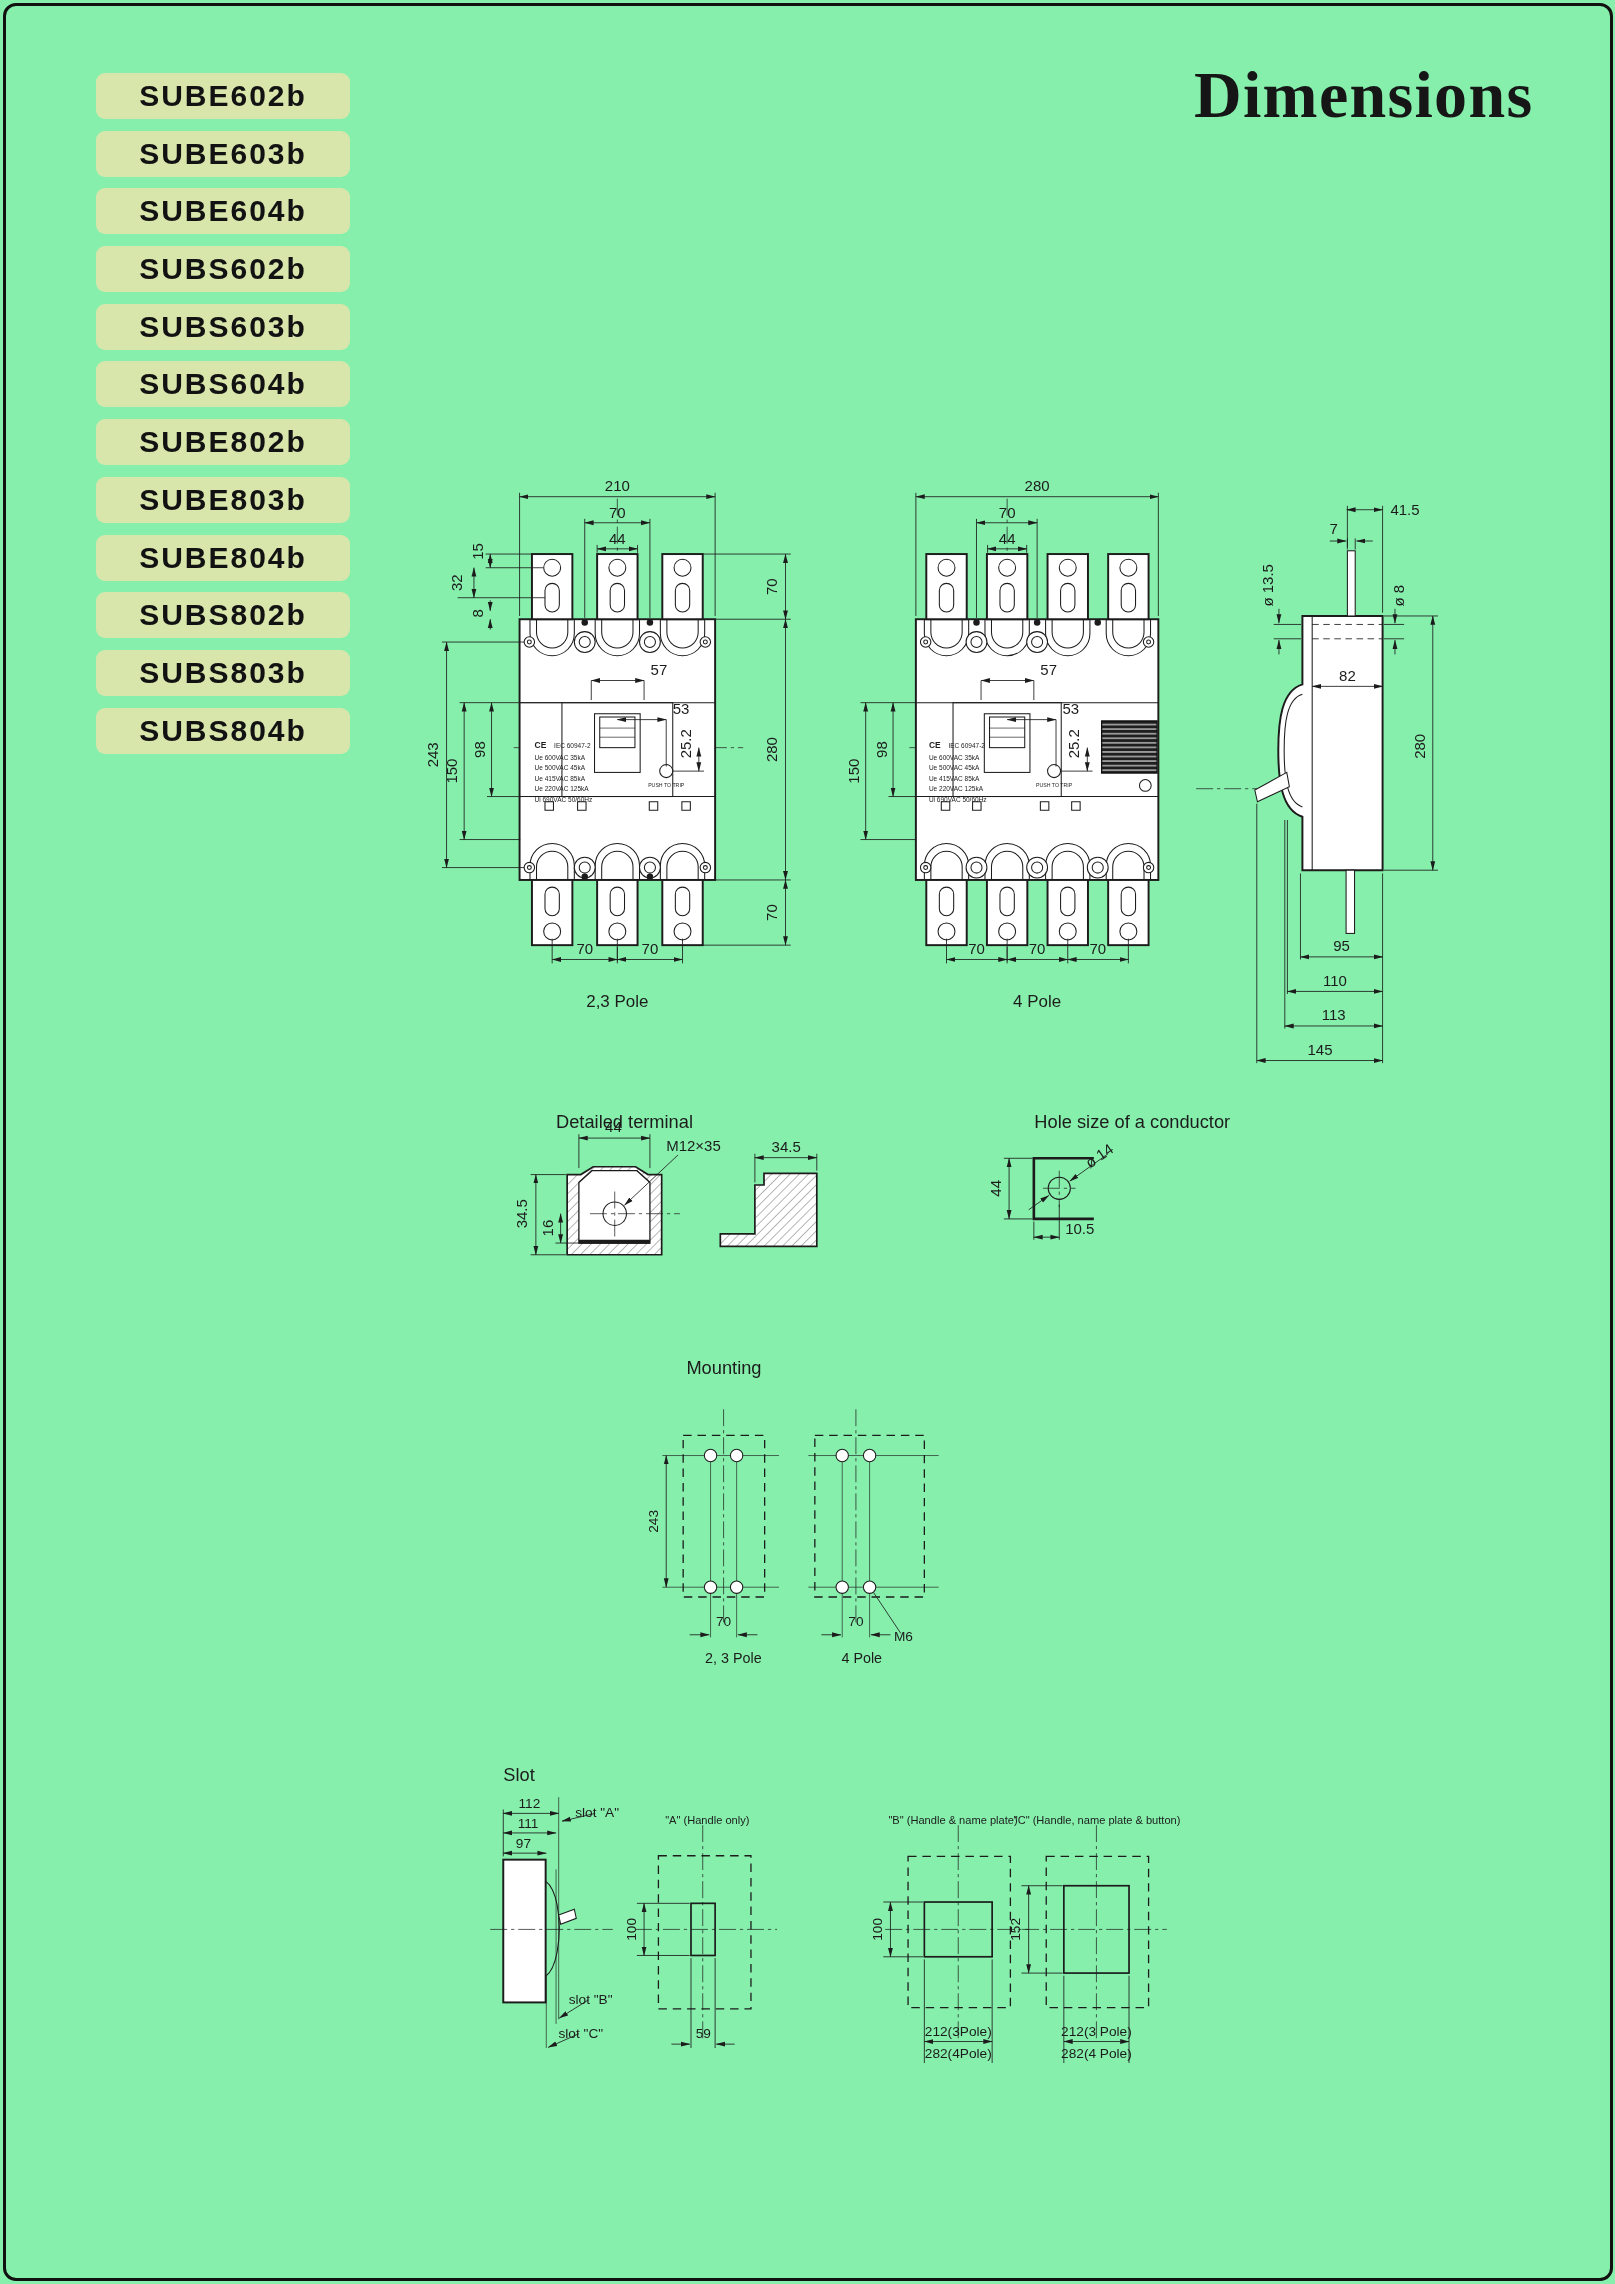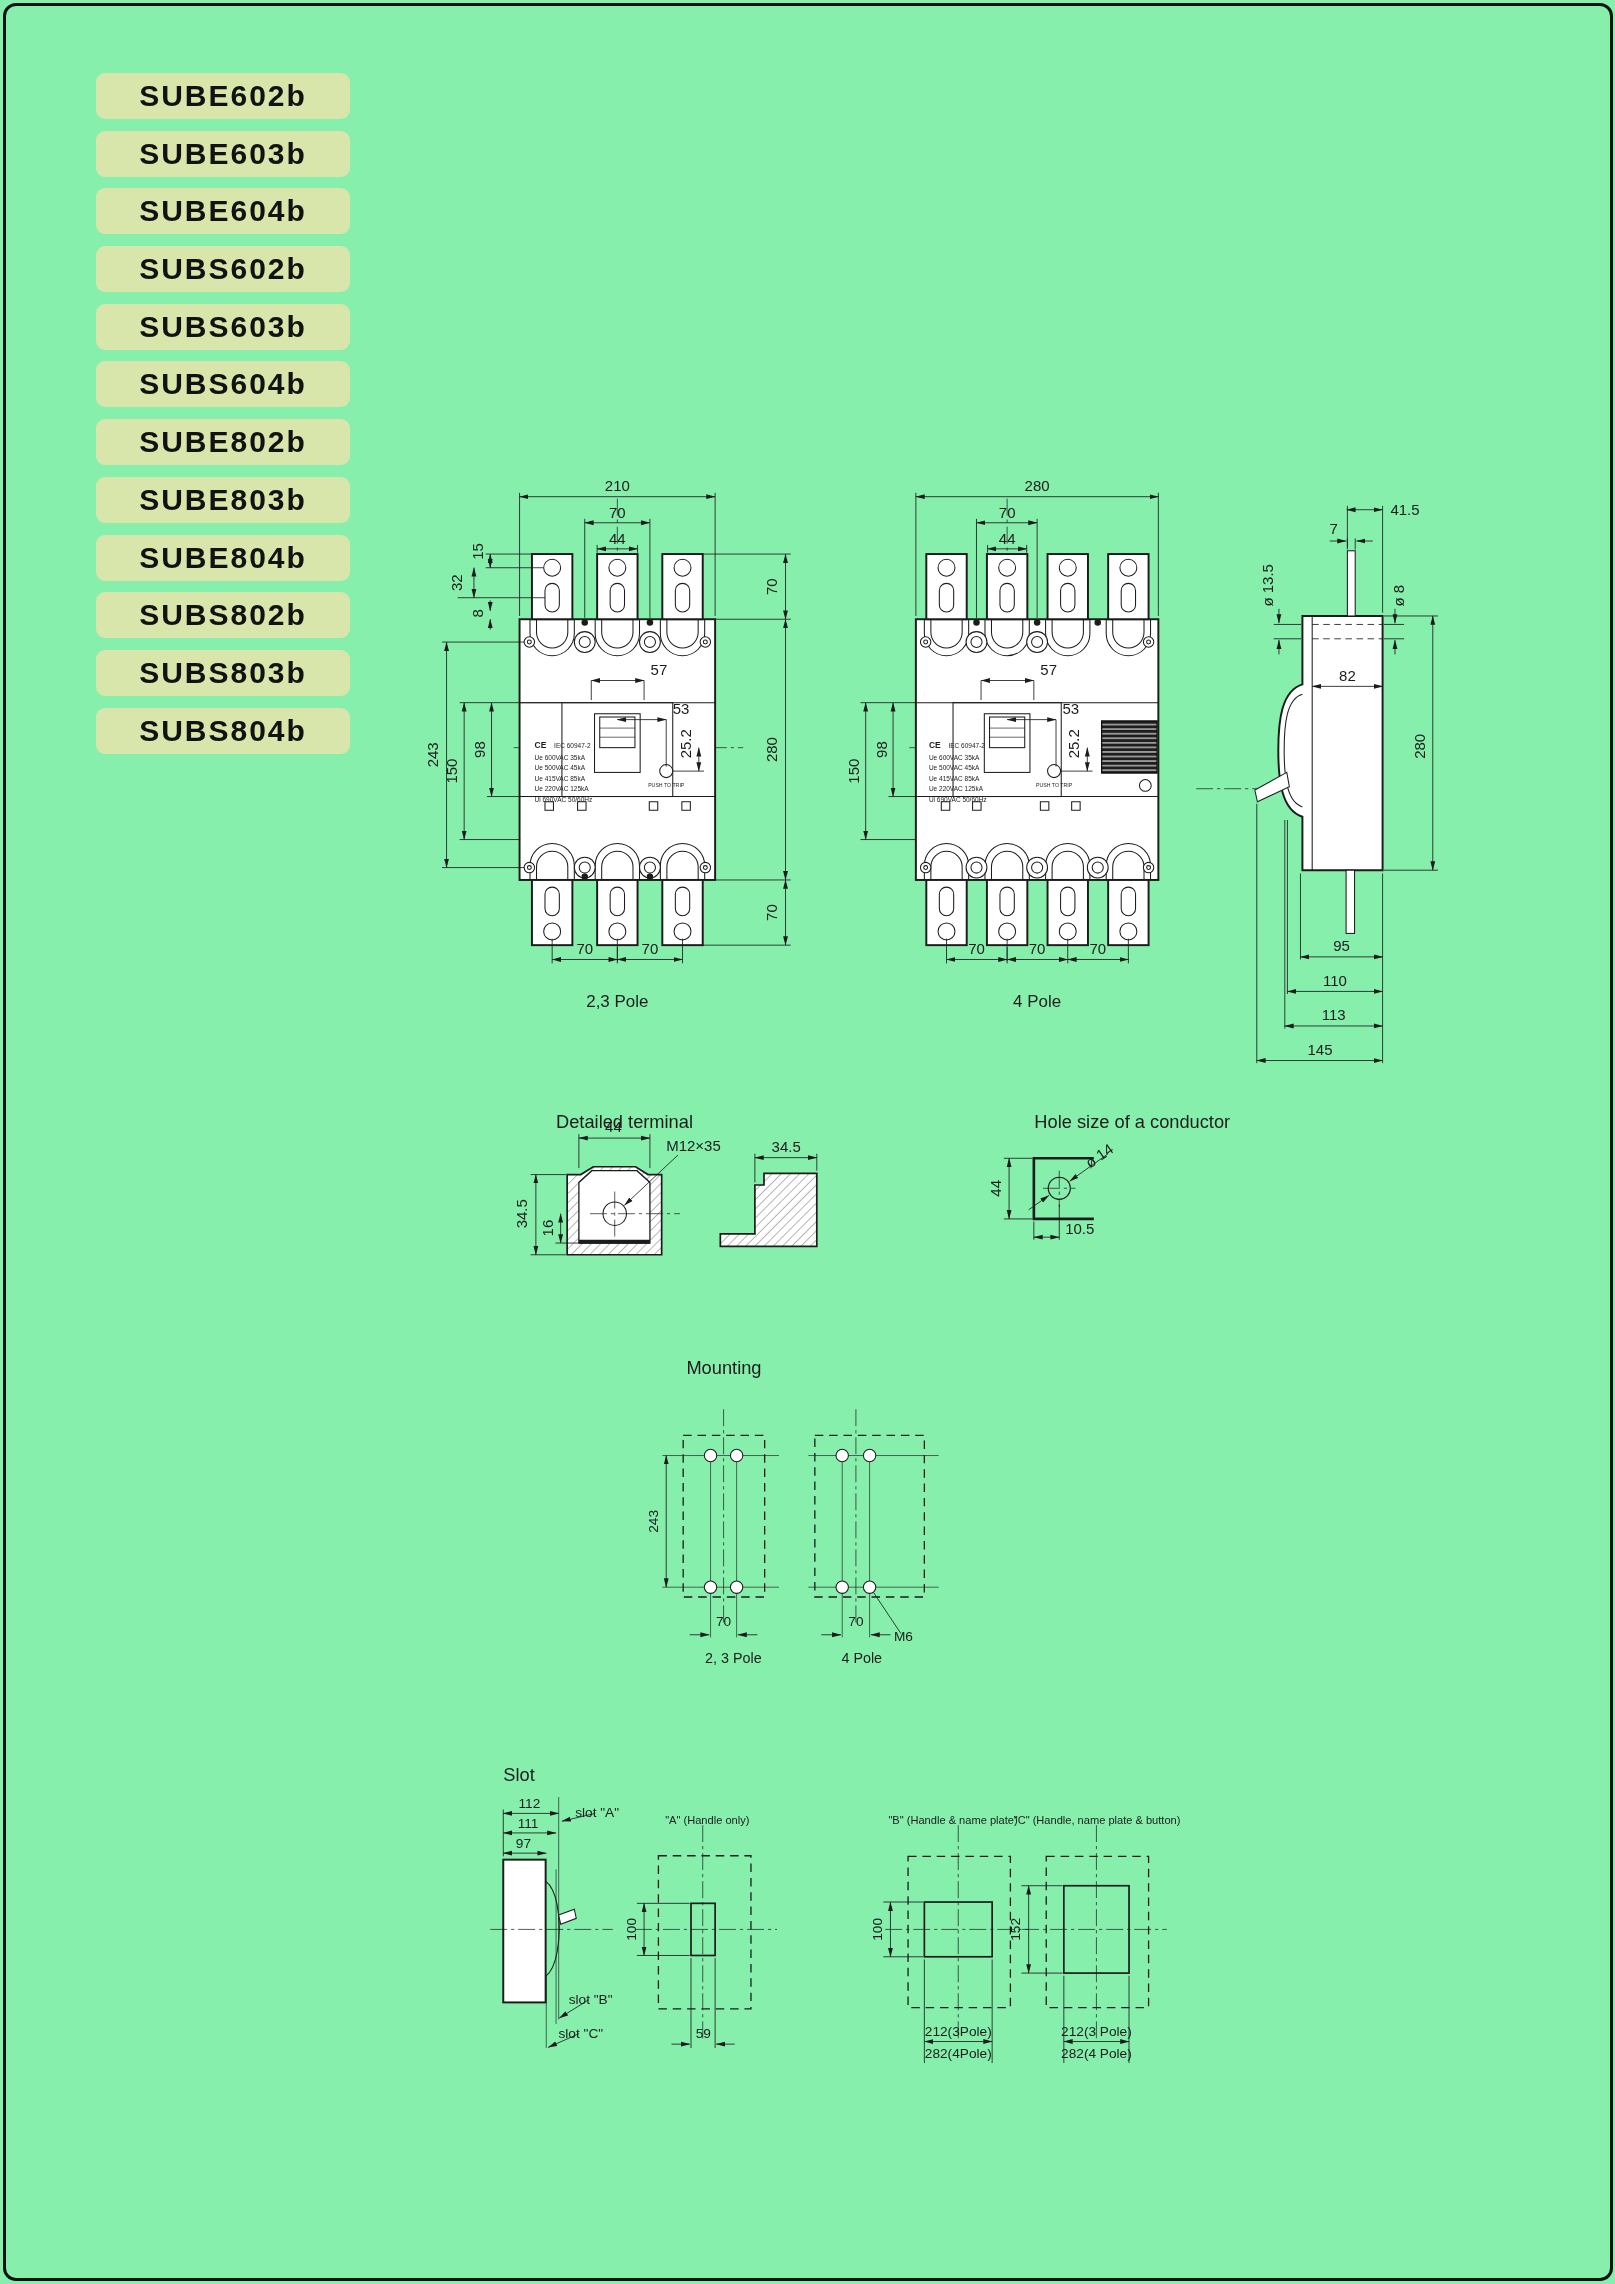--- a/index.html
+++ b/index.html
@@ -56,20 +56,21 @@
     <div class="model">SUBS603b</div>
     <div class="model">SUBS604b</div>
     <div class="model">SUBE802b</div>
     <div class="model">SUBE803b</div>
     <div class="model">SUBE804b</div>
     <div class="model">SUBS802b</div>
     <div class="model">SUBS803b</div>
     <div class="model">SUBS804b</div>
   </div>
 
+  <h1 class="title">Dimensions</h1>
 
   <svg width="1616" height="2284" viewBox="0 0 2479 3504">
     <defs>
       <marker id="arr" viewBox="0 0 10 6" refX="9.5" refY="3" markerWidth="11" markerHeight="7" orient="auto-start-reverse">
         <path d="M0,0.4 L10,3 L0,5.6 Z" fill="#1c1c1c"></path>
       </marker>
       <pattern id="hatch" width="10" height="10" patternUnits="userSpaceOnUse" patternTransform="rotate(45)">
         <rect width="10" height="10" fill="#fff"></rect>
           <line x1="0" y1="0" x2="0" y2="10" class="hair"></line>
       </pattern>

